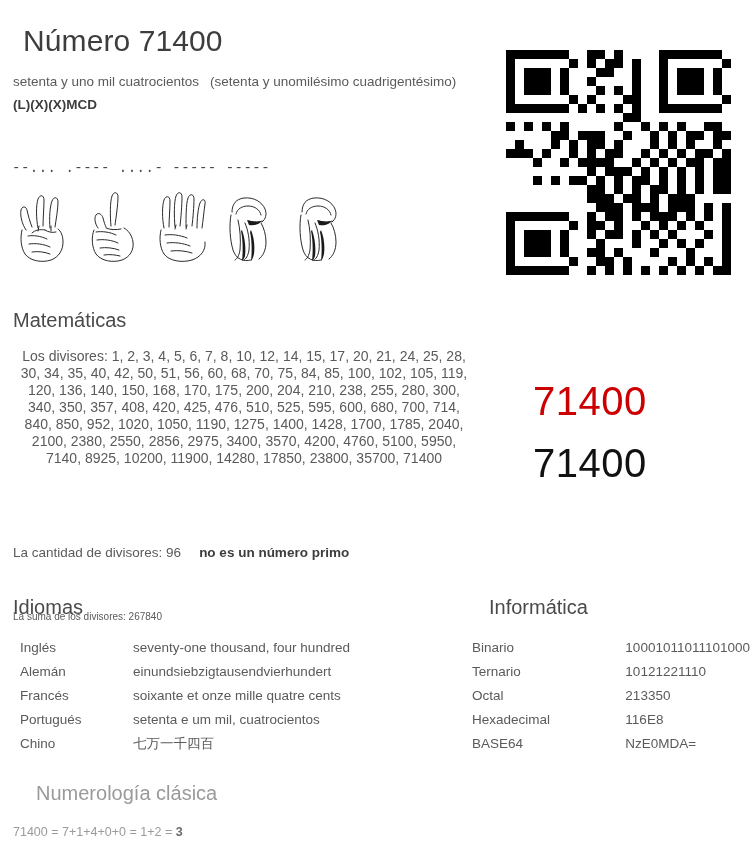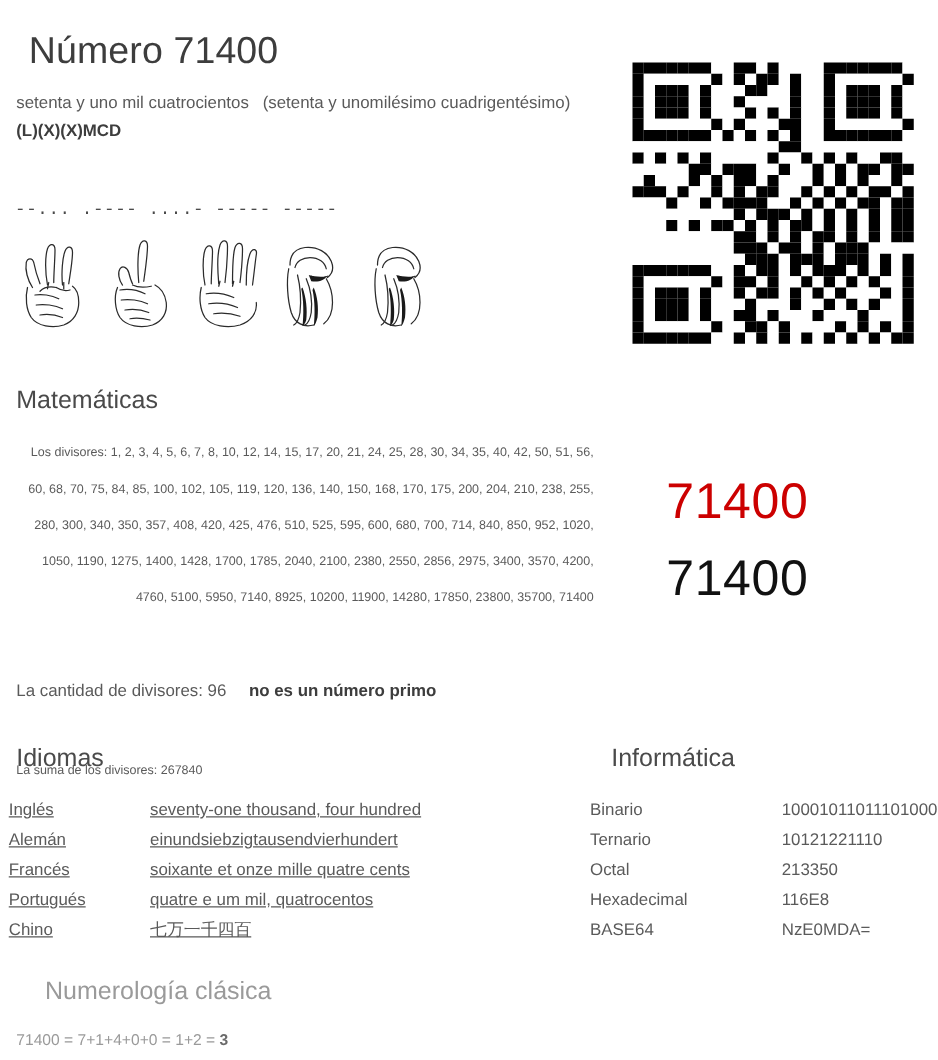--- a/index.html
+++ b/index.html
@@ -133,24 +133,24 @@
   #lang-title   { left: 13px;  top: 592px; }
   #info-title   { left: 489px; top: 592px; }
   #numer-title  { left: 13px;  top: 778px; color: #9a9a9a; margin-left: 23px; }
 
   
   .divisors {
     position: absolute;
     left: 13px;
     top: 348px;
     width: 462px;
-    font-size: 10px;
-    line-height: 29px;
+    font-size: 14px;
+    line-height: 17px;
     color: #5a5a5a;
-    text-align: right;
+    text-align: center;
   }
   .div-count {
     position: absolute;
     left: 13px;
     top: 542px;
     font-size: 13.5px;
     line-height: 22px;
     color: #5a5a5a;
   }
   .div-count .prime {
@@ -176,21 +176,21 @@
     font-size: 13.5px;
     color: #5a5a5a;
   }
   .kv-table td {
     padding: 0;
     height: 24px;
     vertical-align: top;
     line-height: 24px;
     white-space: nowrap;
   }
-  #lang-table { left: 7px; top: 636px; text-decoration: underline; }
+  #lang-table { left: 20px; top: 636px; }
   #lang-table td.k { width: 113px; }
   #info-table { left: 472px; top: 636px; }
   #info-table td.k { width: 0; padding-right: 8px; }
   #info-table td.v { padding-left: 0; }
   #info-table tr.wide td.k { width: 155px; padding-right: 0; }
 
   
   .numerology-line {
     position: absolute;
     left: 13px;
@@ -950,21 +950,21 @@
       <tr>
         <td class="k">Alemán</td>
         <td class="v">einundsiebzigtausendvierhundert</td>
       </tr>
       <tr>
         <td class="k">Francés</td>
         <td class="v">soixante et onze mille quatre cents</td>
       </tr>
       <tr>
         <td class="k">Portugués</td>
-        <td class="v">quatre e um mil, quatrocentos</td>
+        <td class="v">setenta e um mil, cuatrocientos</td>
       </tr>
       <tr>
         <td class="k">Chino</td>
         <td class="v">七万一千四百</td>
       </tr>
     </tbody>
   </table>
 
   <h2 class="section-title" id="info-title">Informática</h2>
   <table class="kv-table" id="info-table">

